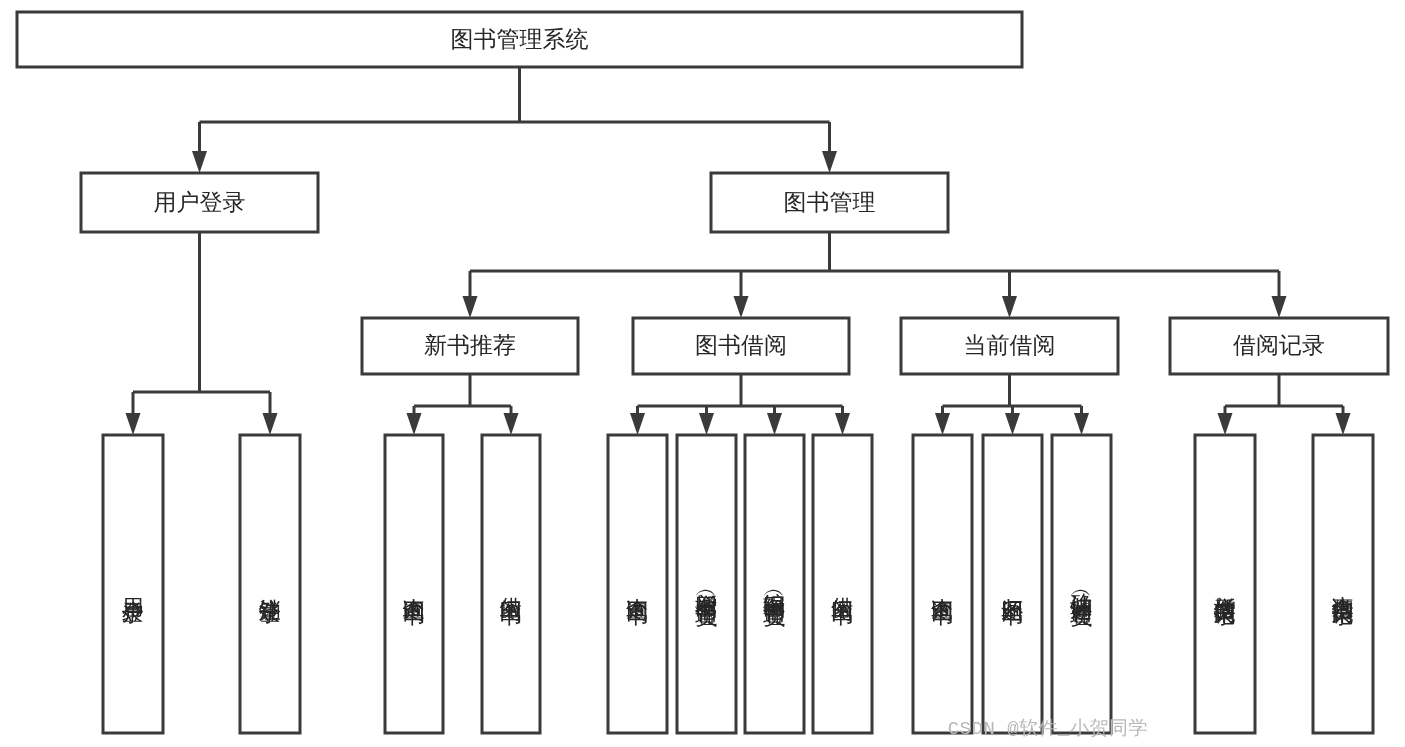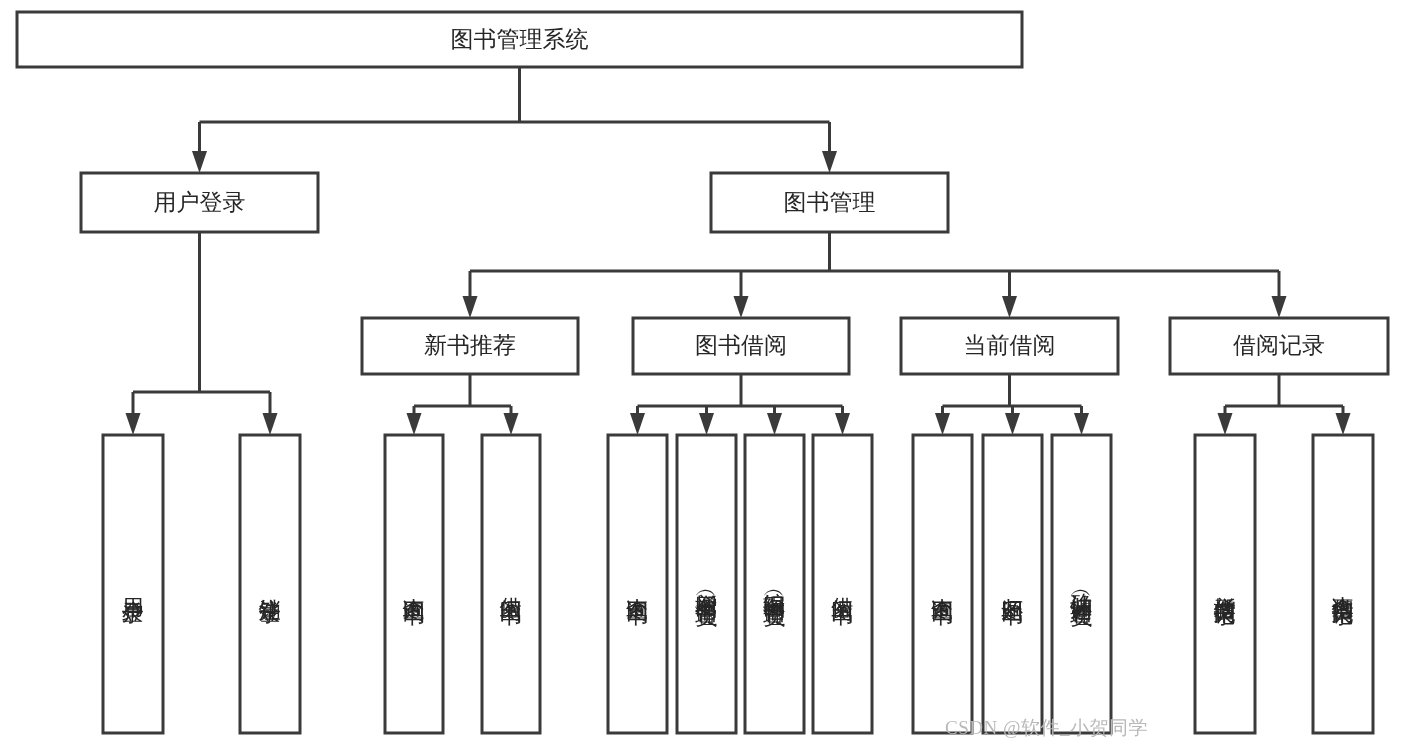--- a/index.html
+++ b/index.html
@@ -60,21 +60,21 @@
     line-height: 1.16;
     letter-spacing: 2px;
     color: #262626;
     white-space: nowrap;
     pointer-events: none;
   }
   .watermark {
     position: absolute;
     right: 8px;
     bottom: 6px;
-    font-family: Liberation Serif, serif;
+    font-family: Liberation Mono, monospace;
     font-size: 19px;
     color: #b9b9b9;
     letter-spacing: 0.5px;
     user-select: none;
   }
 </style>
 </head>
 <body>
 
 <div id="diagram-root">

